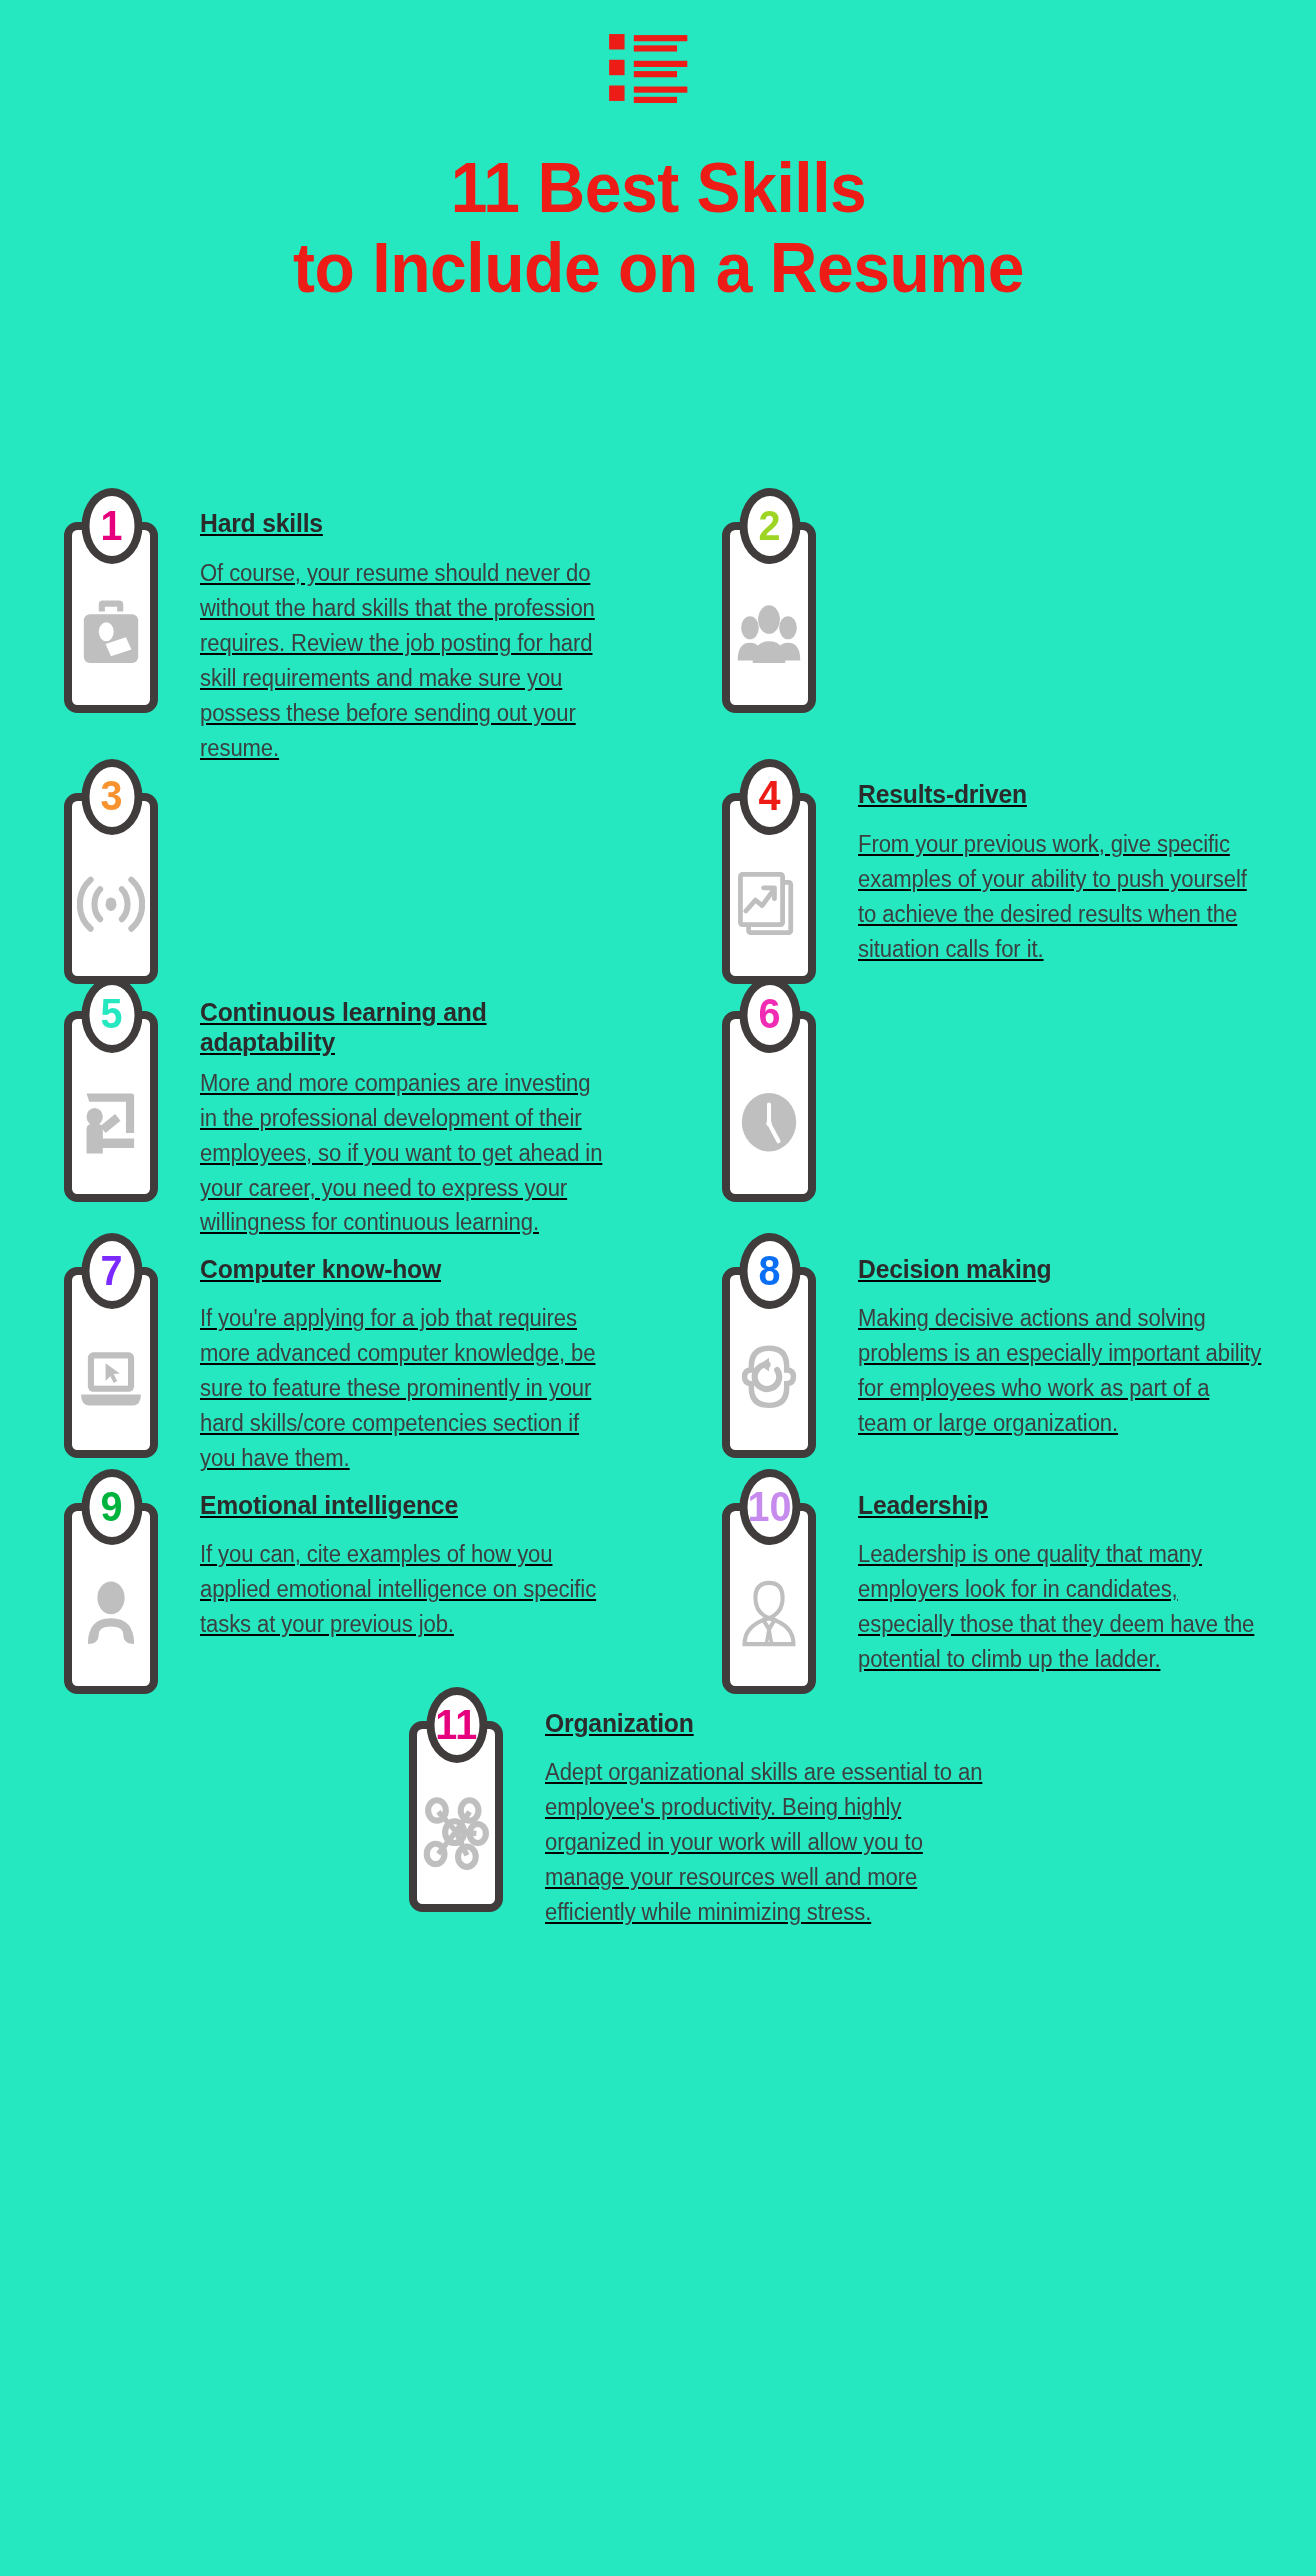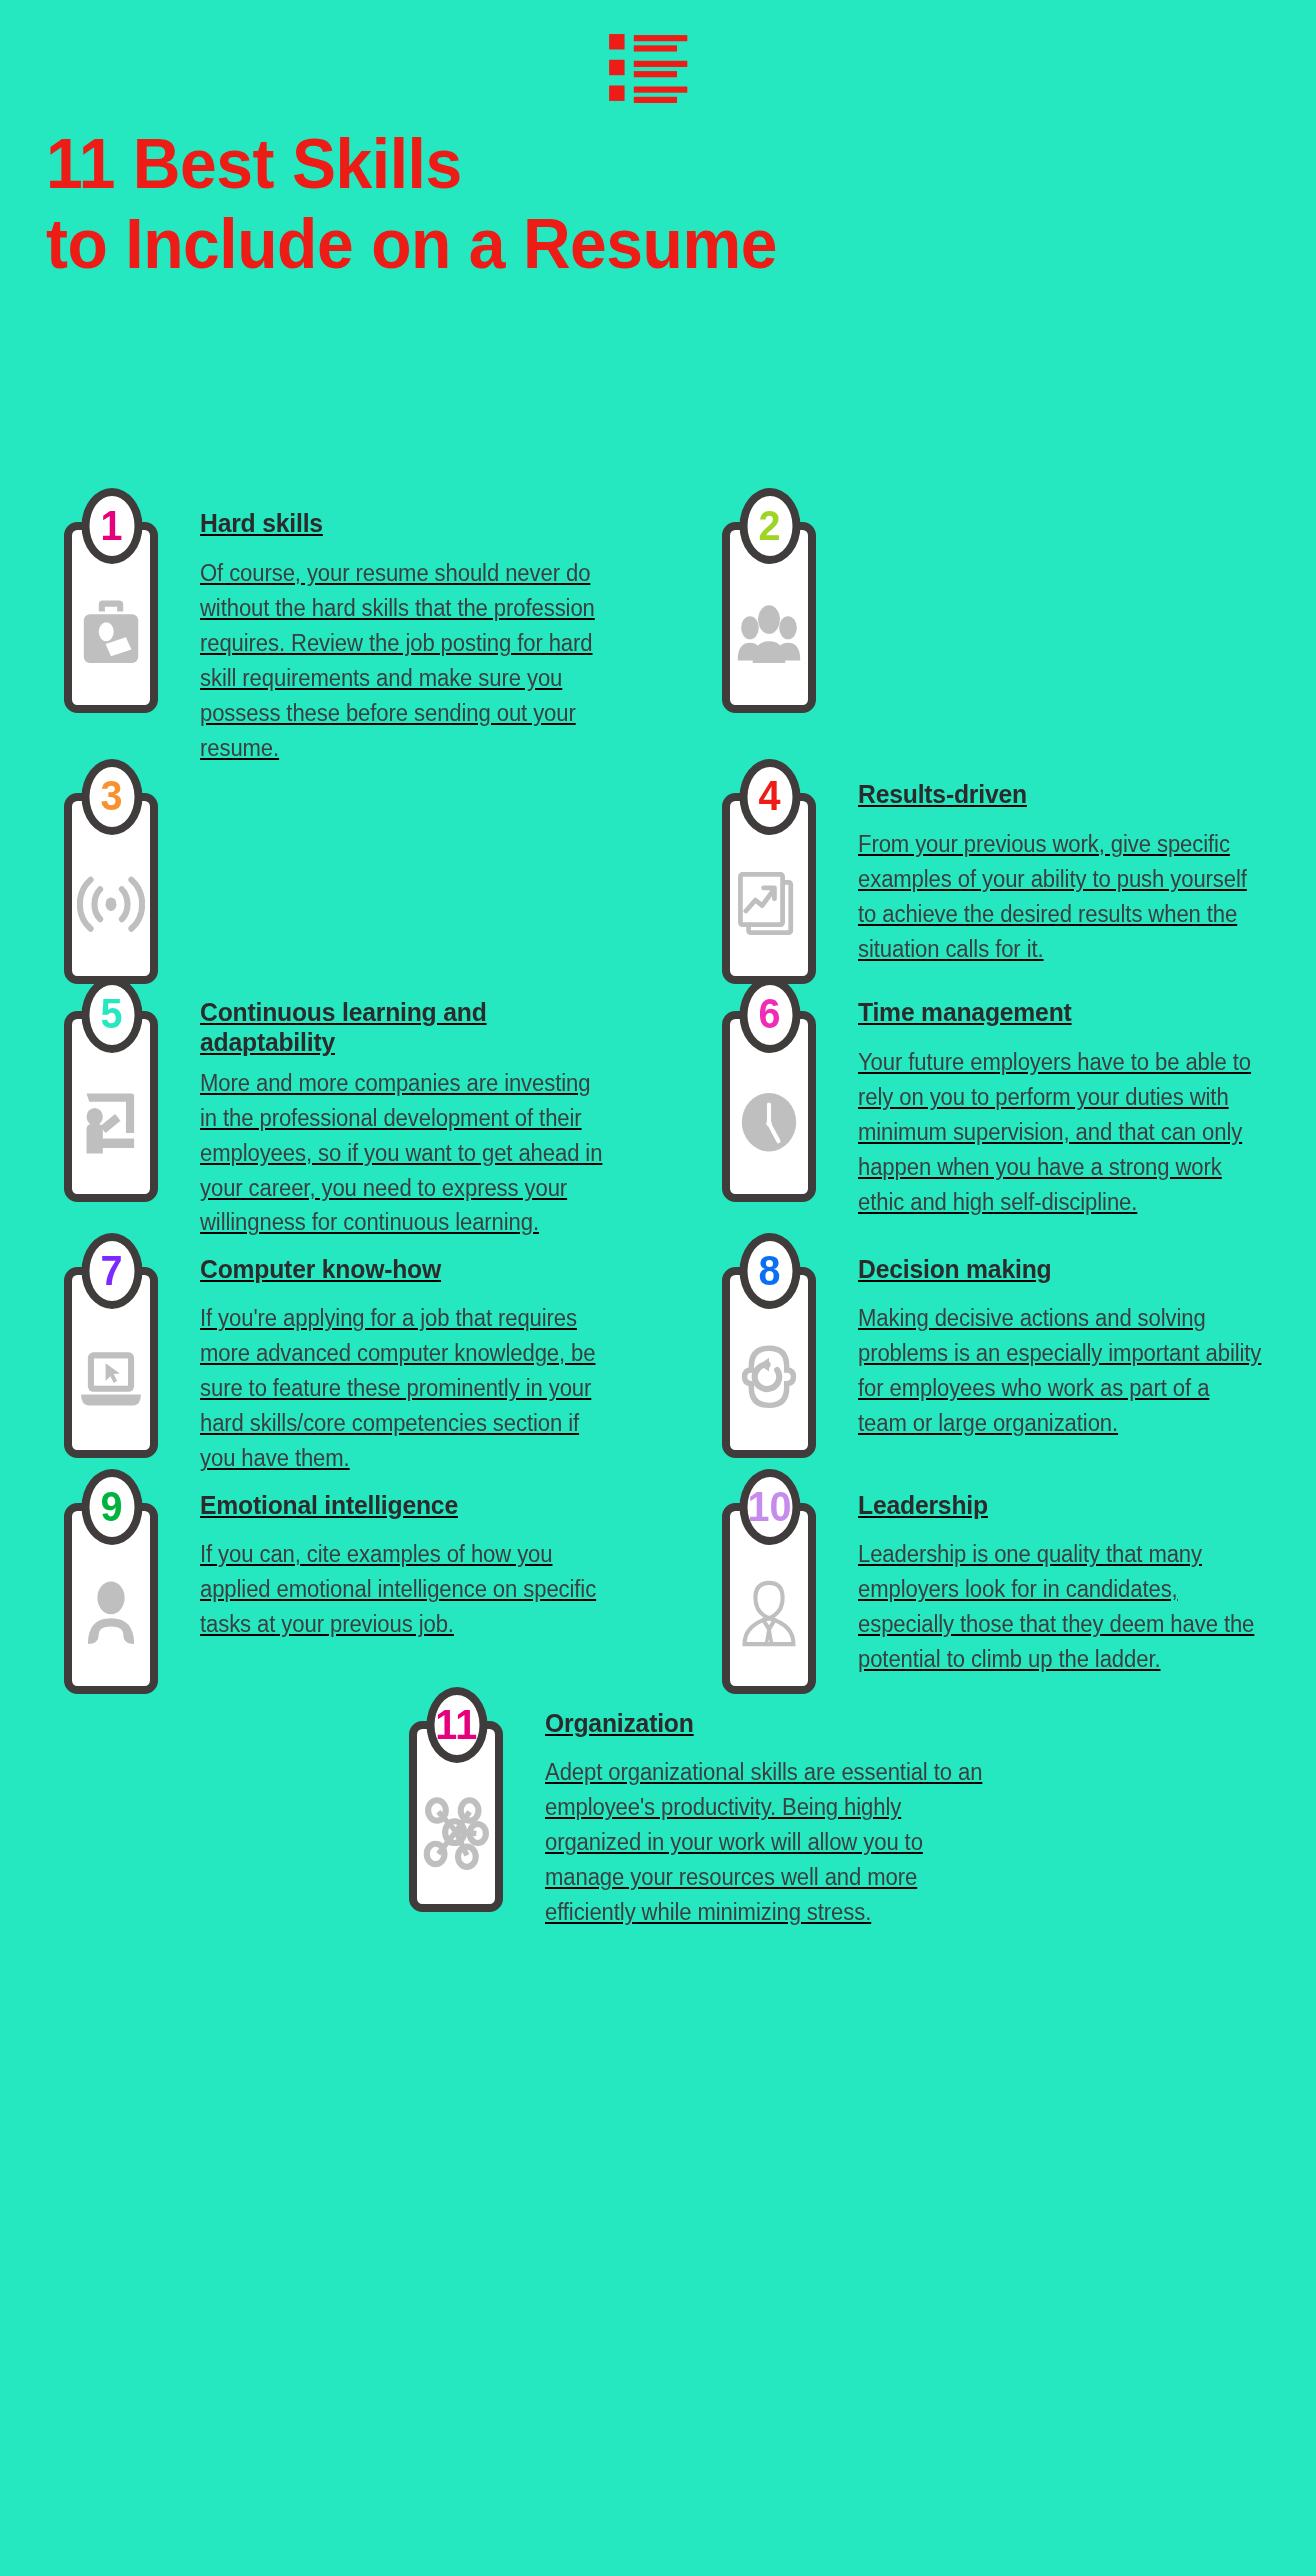--- a/index.html
+++ b/index.html
@@ -28,22 +28,22 @@
     align-items: center;
   }
 
   .list-icon {
     width: 103px;
     height: 72px;
     display: block;
   }
 
   .title-block {
-    margin-top: 20px;
-    text-align: left;
+    margin-top: 44px;
+    text-align: center;
     width: 100%;
   }
 
   .title-line {
     color: #ed1c16;
     font-family: "Liberation Sans Narrow", "Liberation Sans", sans-serif;
     font-weight: bold;
     font-size: 71px;
     line-height: 1.12;
     letter-spacing: -0.5px;
@@ -296,24 +296,20 @@
             <span class="badge-num" style="color:#f02bb4">6</span>
           </div>
           <div class="clipboard">
             <svg class="card-icon" viewBox="0 0 100 110">
               <ellipse cx="50" cy="56" rx="40" ry="43" fill="#bfbfbf"></ellipse>
               <path d="M50 58 L50 30" stroke="#ffffff" stroke-width="6" stroke-linecap="round"></path>
               <path d="M50 58 L64 84" stroke="#ffffff" stroke-width="6" stroke-linecap="round"></path>
               <circle cx="50" cy="58" r="4" fill="#ffffff"></circle>
             </svg>
           </div>
-        </div>
-        <div class="card-text">
-          <div class="card-title">Time management</div>
-          <div class="card-body">Your future employers have to be able to rely on you to perform your duties with minimum supervision, and that can only happen when you have a strong work ethic and high self-discipline.</div>
         </div>
       </div>
     </div>
 
     <div class="row">
 
       <div class="col">
         <div class="card-wrap">
           <div class="badge">
             <span class="badge-num" style="color:#7b29ff">7</span>

